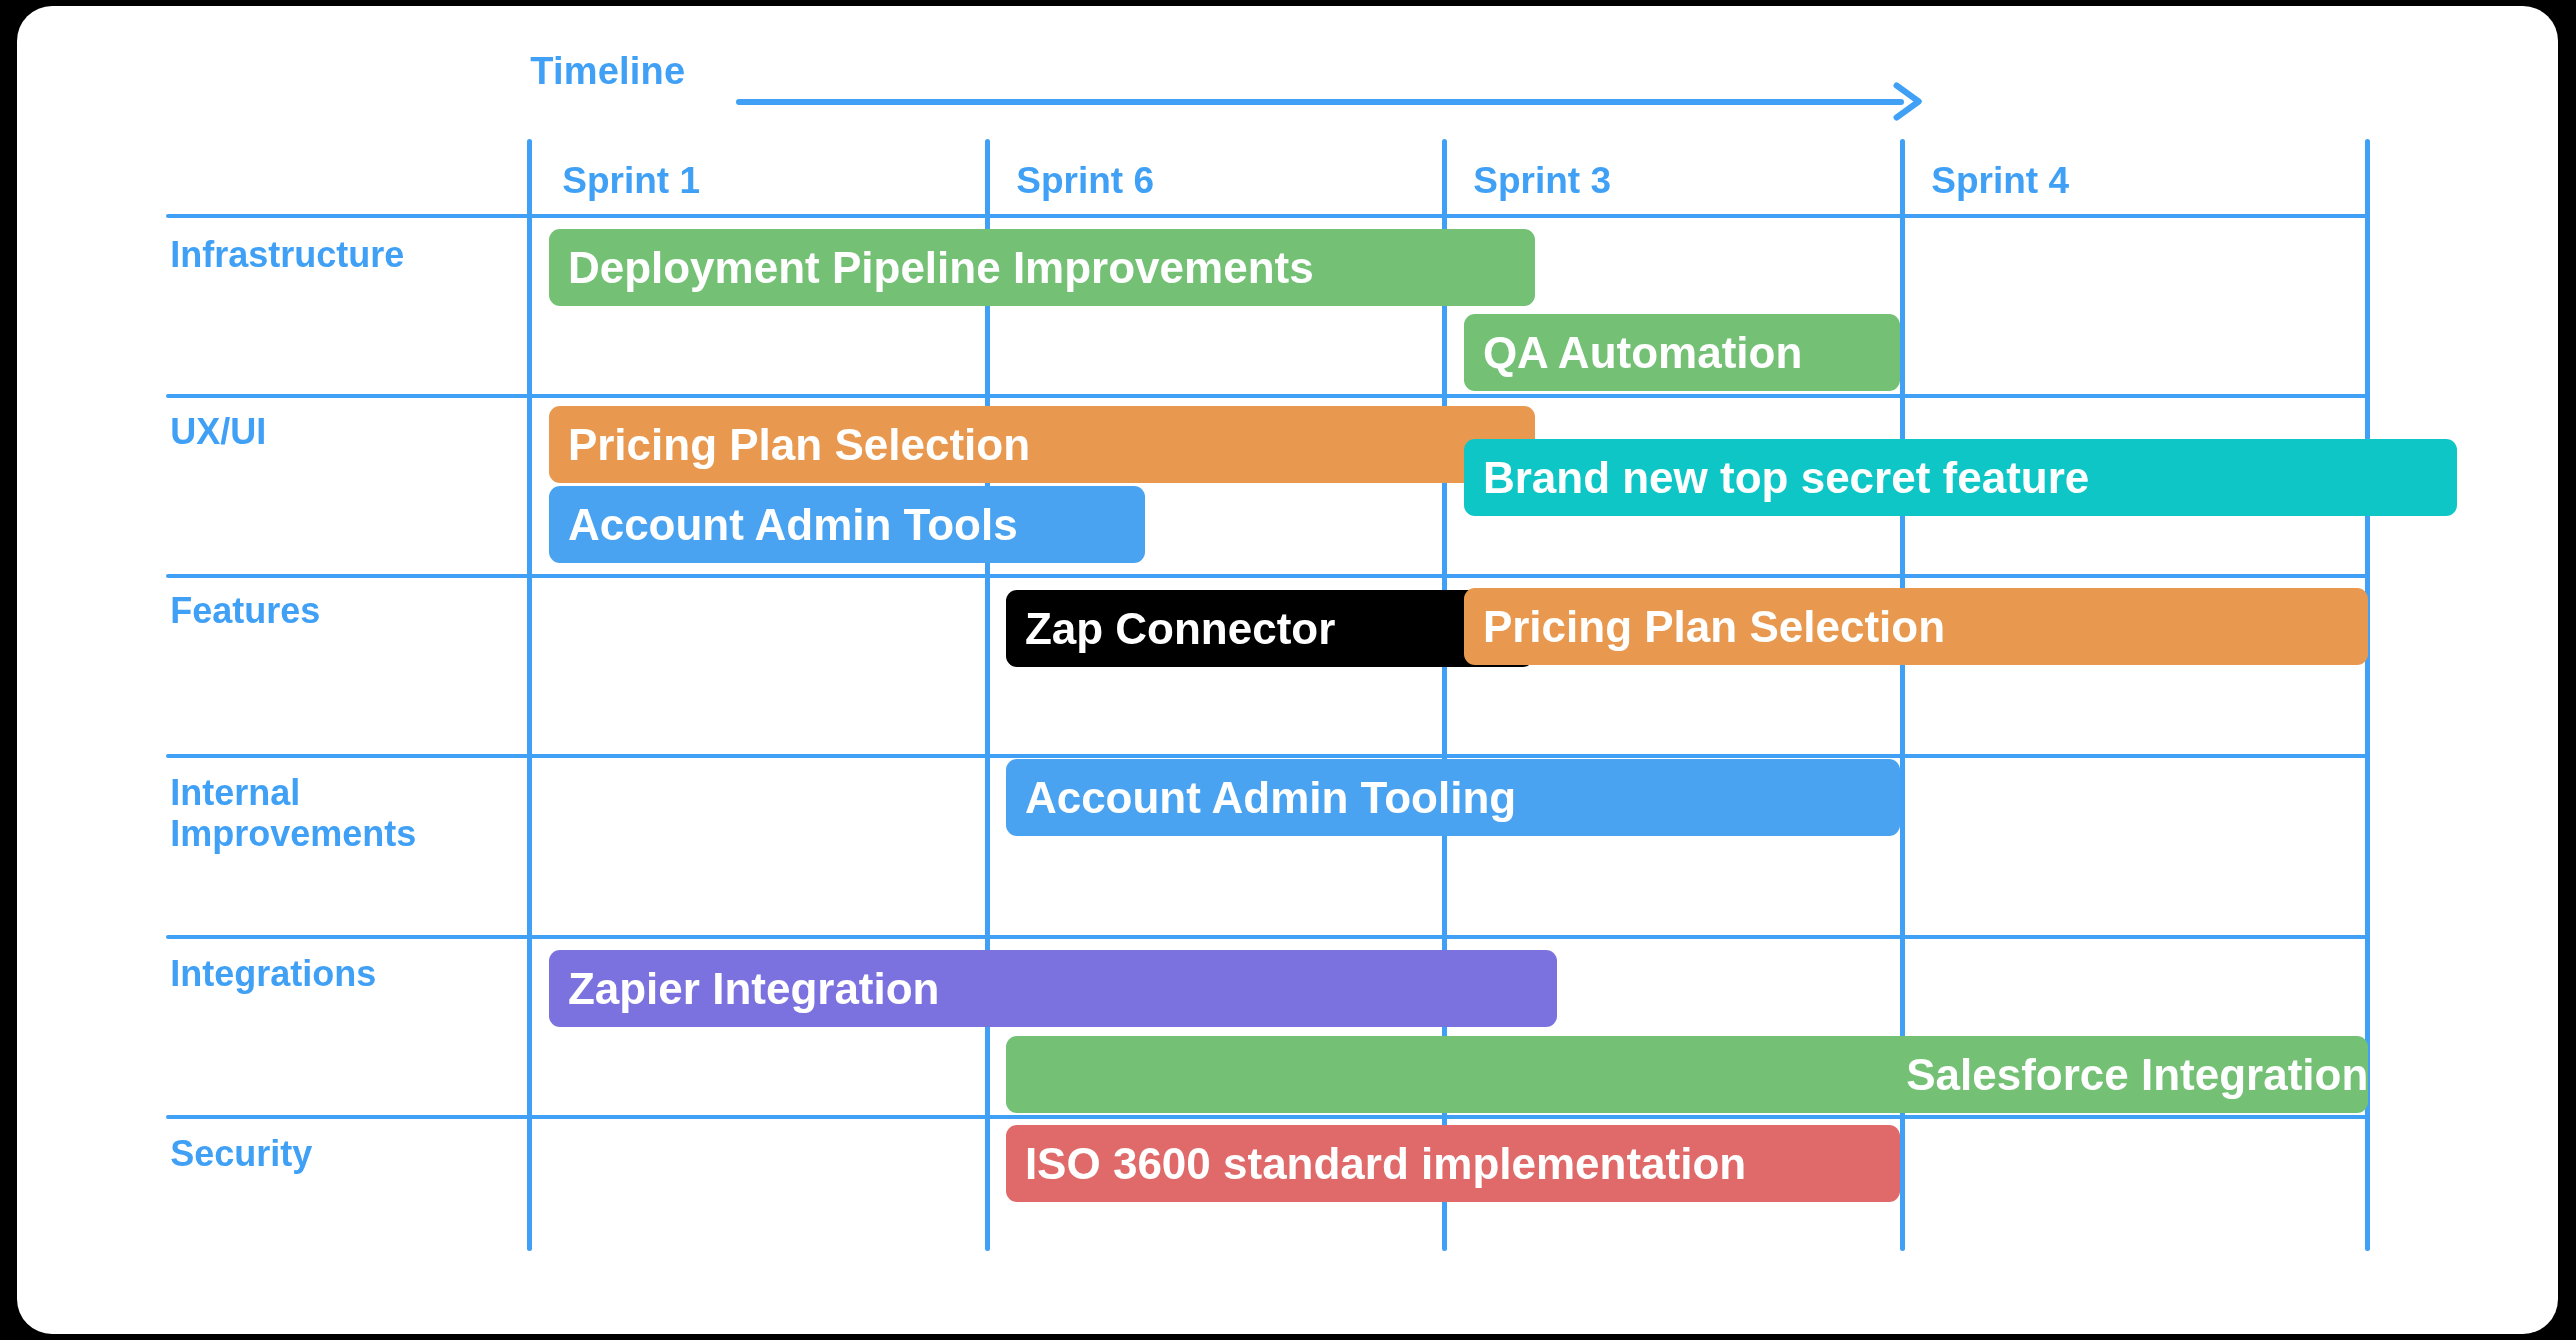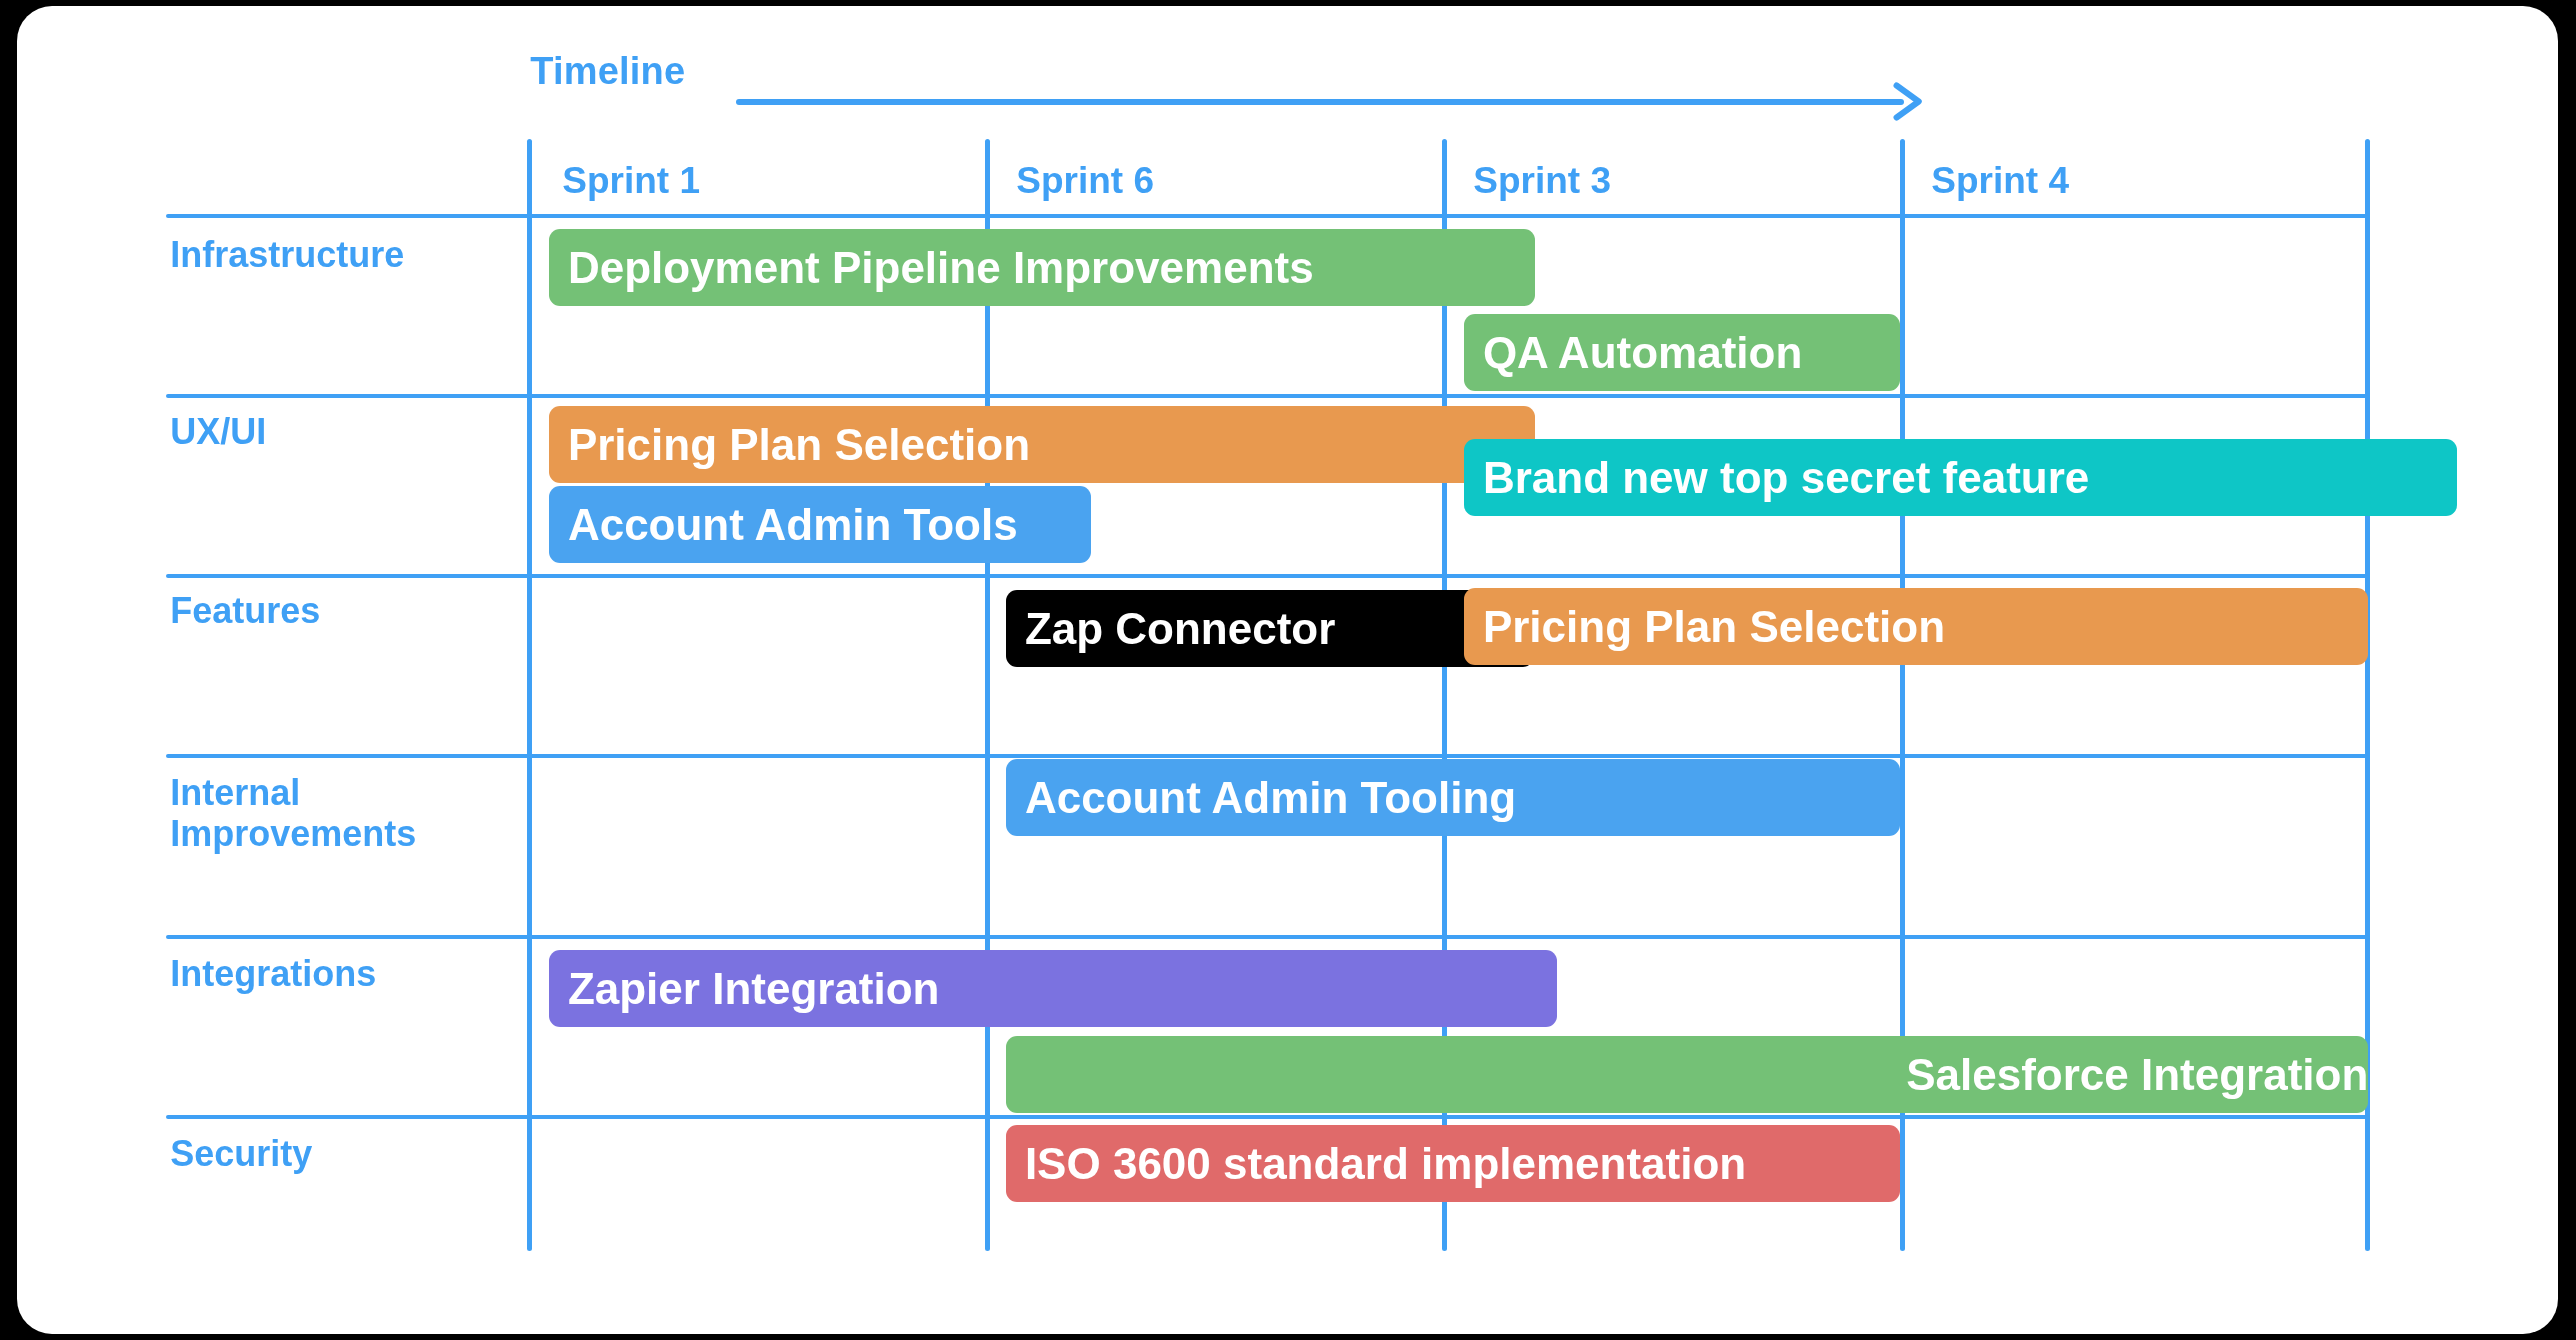--- a/index.html
+++ b/index.html
@@ -94,21 +94,21 @@
   <div class="bar" style="left:1447px; width:436px; top:308px; background:#74c176;">
     <span>QA Automation</span>
   </div>
 
   <div class="bar" style="left:532px; width:986px; top:400px; background:#e8994f;">
     <span>Pricing Plan Selection</span>
   </div>
   <div class="bar" style="left:1447px; width:993px; top:401px; background:#0ec6c6;margin-top:32px;">
     <span>Brand new top secret feature</span>
   </div>
-  <div class="bar" style="left:532px; width:542px; top:480px; background:#4aa3f0;">
+  <div class="bar" style="left:532px; width:596px; top:480px; background:#4aa3f0;">
     <span>Account Admin Tools</span>
   </div>
 
   <div class="bar" style="left:989px; width:528px; top:584px; background:#000000;">
     <span>Zap Connector</span>
   </div>
   <div class="bar" style="left:1447px; width:904px; top:582px; background:#e8994f;">
     <span>Pricing Plan Selection</span>
   </div>
 

